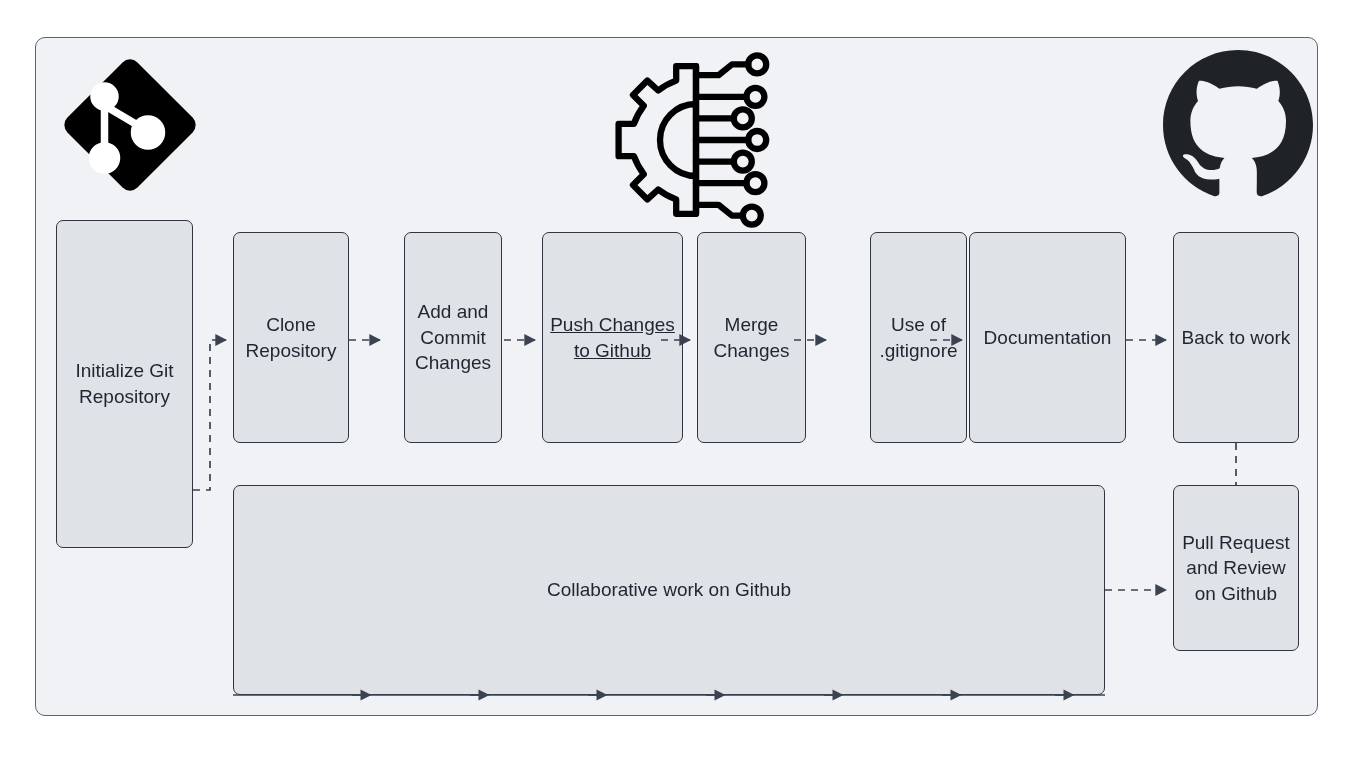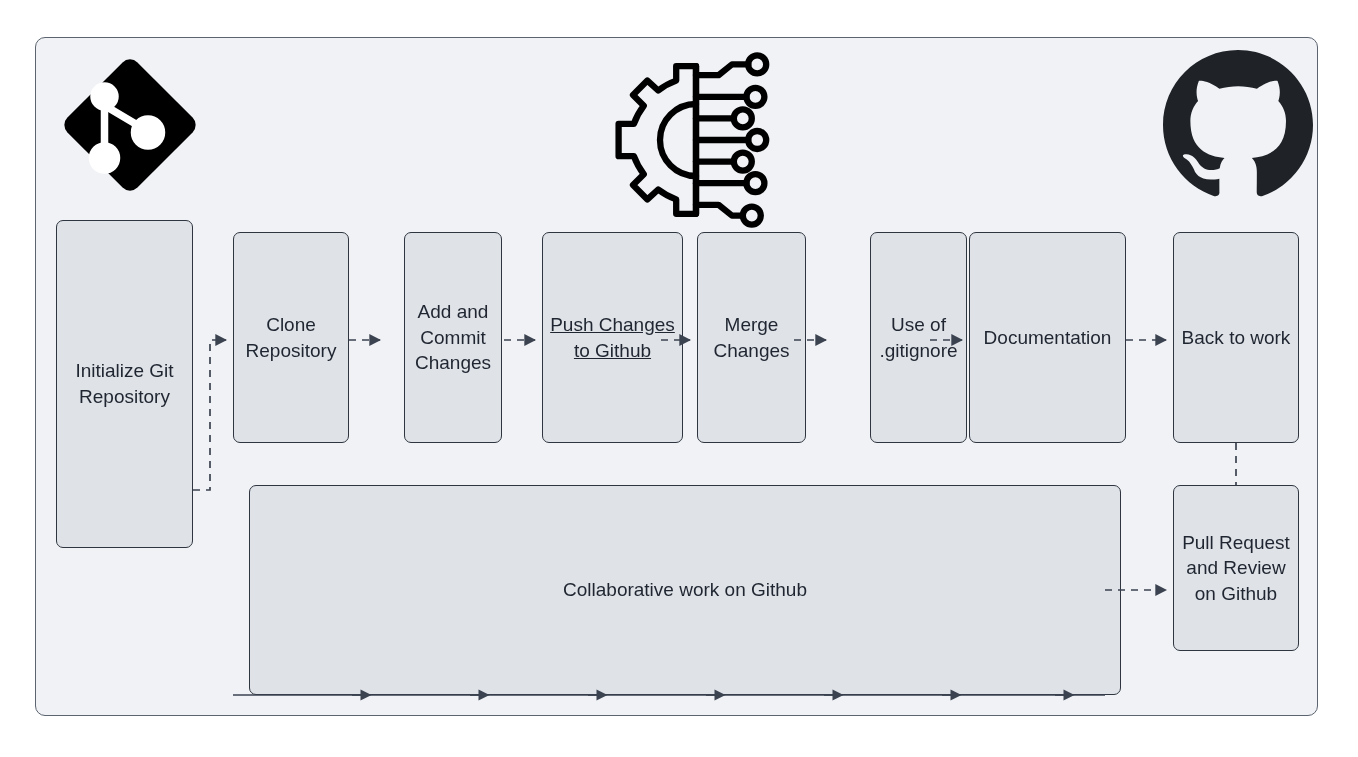--- a/index.html
+++ b/index.html
@@ -153,21 +153,21 @@
   </div>
 
   <div class="node" style="left:969px; top:232px; width:157px; height:211px;">
     <span class="label">Documentation</span>
   </div>
 
   <div class="node" style="left:1173px; top:232px; width:126px; height:211px;">
     <span class="label">Back to work</span>
   </div>
 
-  <div class="node" style="left:233px; top:485px; width:872px; height:210px;margin-left:16px;">
+  <div class="node" style="left:233px; top:485px; width:872px; height:210px;">
     <span class="label">Collaborative work on Github</span>
   </div>
 
   <div class="node" style="left:1173px; top:485px; width:126px; height:166px;">
     <span class="label">Pull Request and Review on Github</span>
   </div>
 
   <svg id="links" aria-hidden="true">
     <defs>
       <marker id="arrow" viewBox="0 0 10 10" refX="9" refY="5" markerWidth="7" markerHeight="7" orient="auto-start-reverse">

